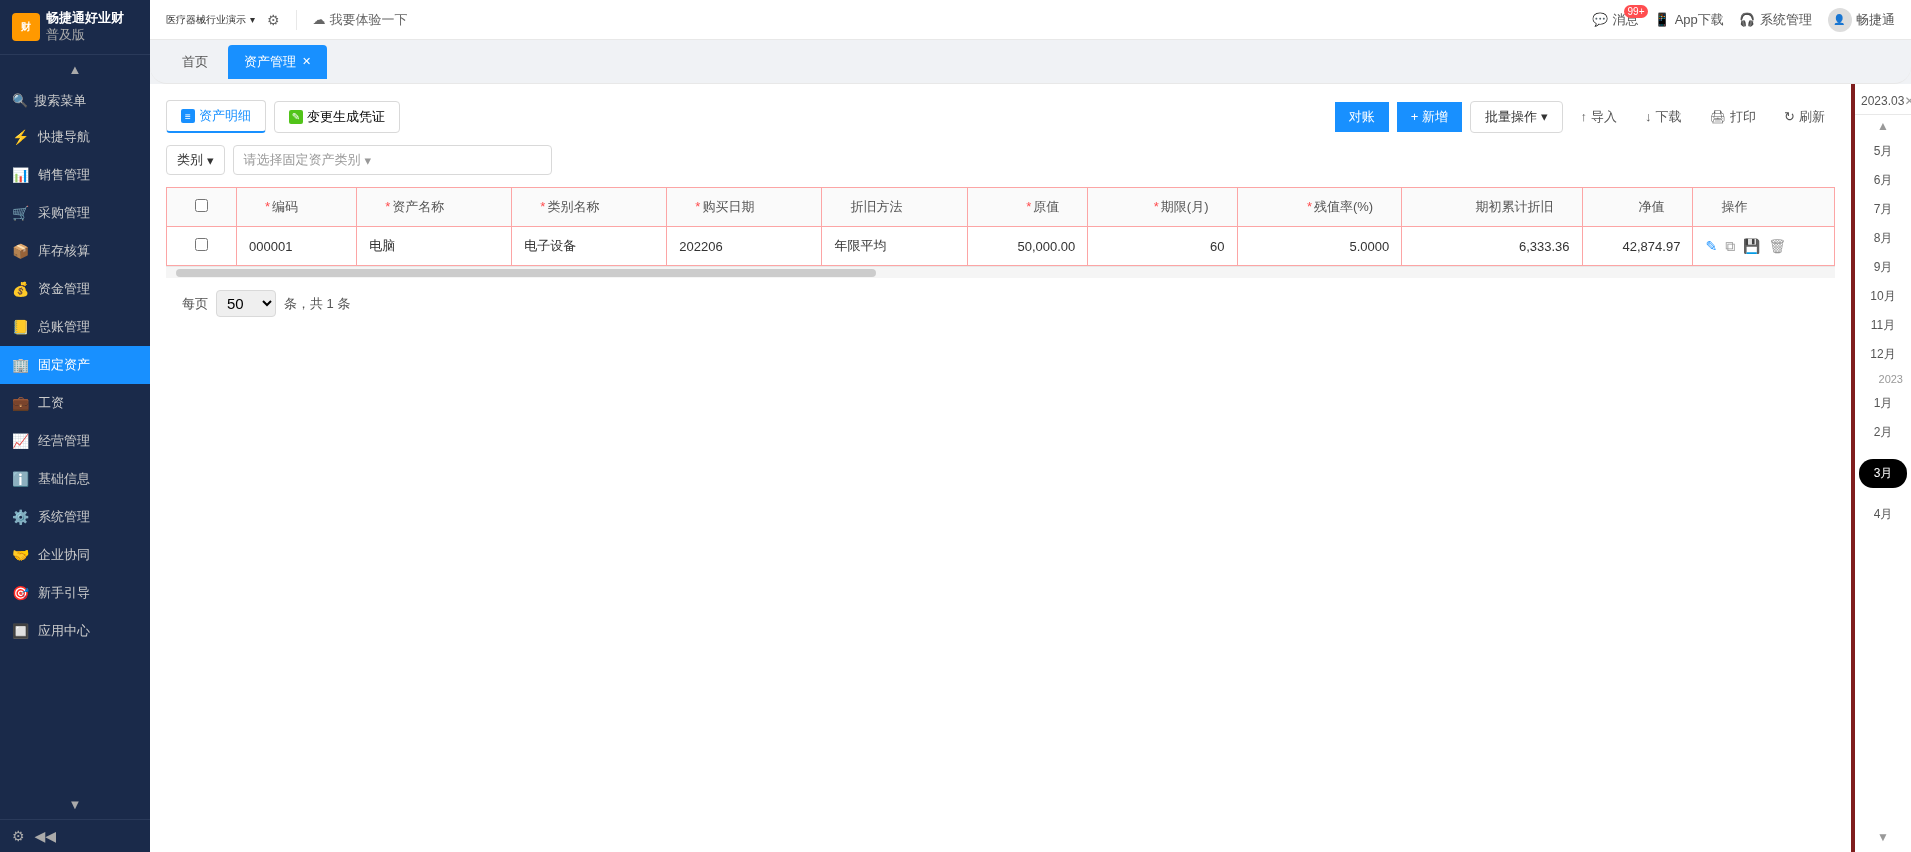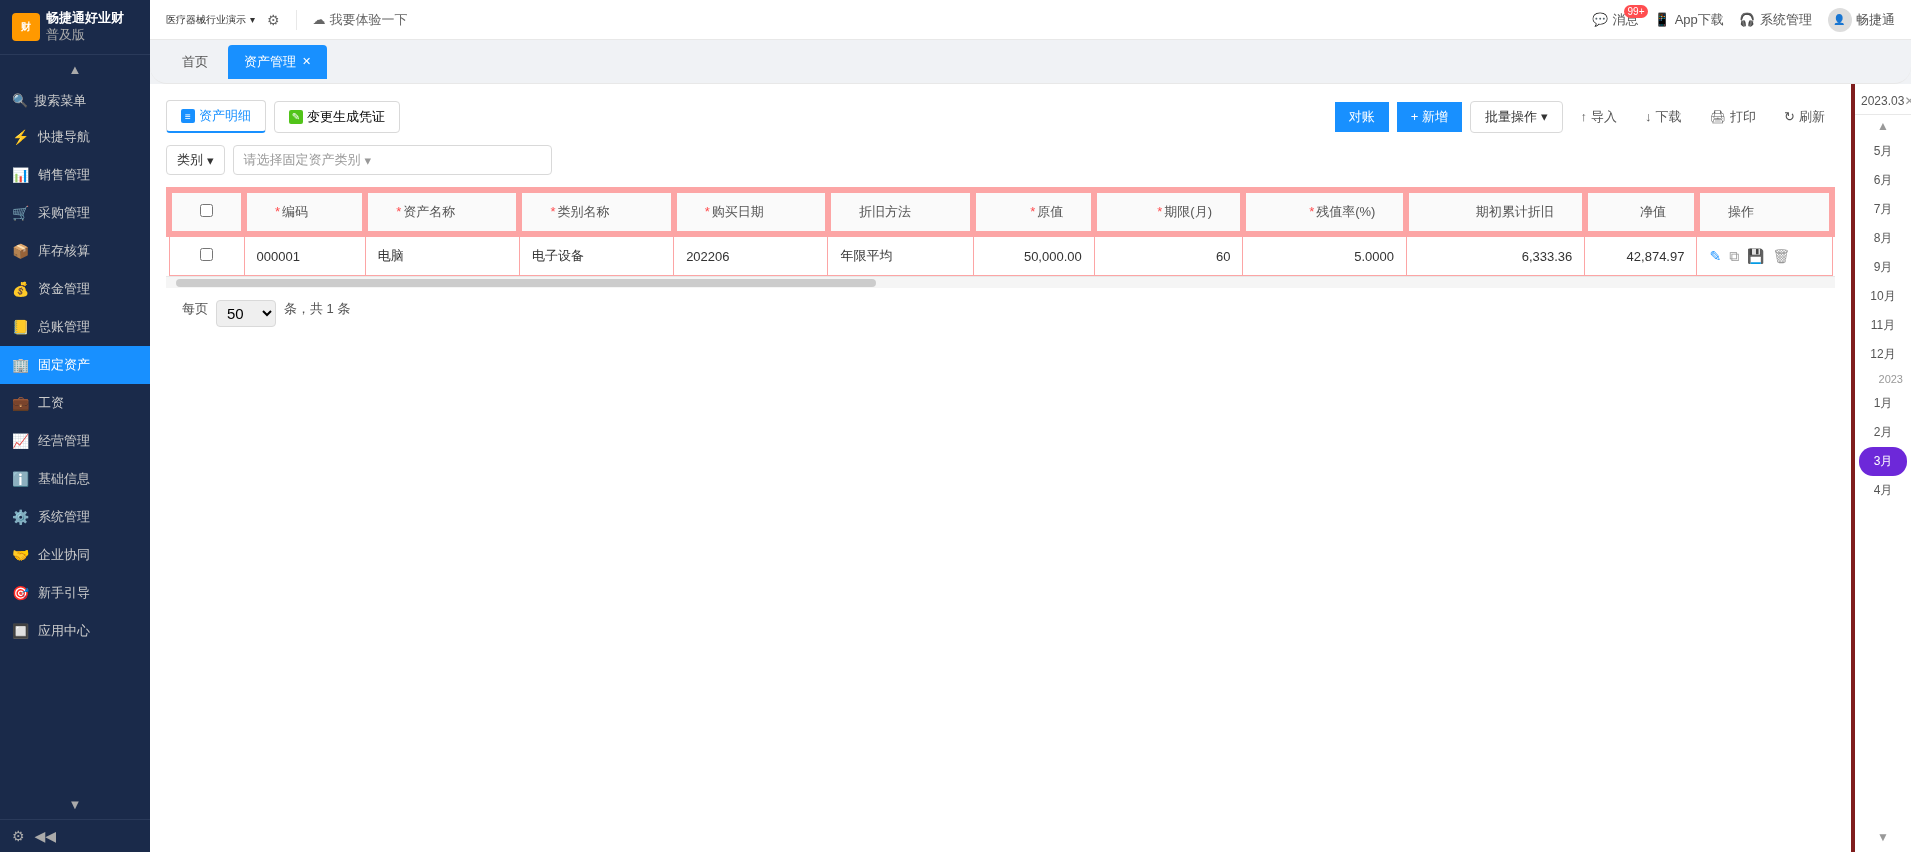--- a/index.html
+++ b/index.html
@@ -186,21 +186,21 @@
       background: white;
     }
 
     
     .table-wrap { overflow: auto; }
     table { width: 100%; border-collapse: collapse; font-size: 13px; }
     thead tr { background: #fafafa; }
     thead th {
       padding: 10px 28px;
       text-align: left;
-      border: 6px solid #fca5a5;
+      border: 1px solid #fca5a5;
       color: #555;
       font-weight: normal;
       white-space: nowrap;
       margin-left: 28px;
     }
     thead th .required { color: #ff4d4f; margin-right: 2px; }
     tbody tr { background: white; }
     tbody td {
       padding: 10px 12px;
       border: 1px solid #fca5a5;
@@ -208,21 +208,21 @@
     }
     tbody tr.subtotal { background: #f0f7ff; }
     tbody tr.subtotal td { color: #555; }
 
     .action-icons { display: flex; gap: 8px; align-items: center; }
     .action-icon { color: #1890ff; cursor: pointer; font-size: 14px; }
     .action-icon.gray { color: #999; }
 
     
     .pagination {
-      display: flex; align-items: flex-start; gap: 8px;
+      display: flex; align-items: center; gap: 8px;
       padding: 12px 16px 4px;
       font-size: 13px; color: #555;
     }
     .pagination select {
       border: 1px solid #d9d9d9; border-radius: 4px;
       padding: 3px 6px; font-size: 15px;
     }
 
     
     .right-panel {
@@ -246,21 +246,21 @@
     .rp-icon { font-size: 12px; color: #999; cursor: pointer; }
     .month-list { flex: 1; overflow-y: auto; width: 100%; }
     .month-list::-webkit-scrollbar { width: 3px; }
     .month-item {
       padding: 6px 8px;
       font-size: 12px;
       color: #555;
       text-align: center;
       cursor: pointer;
     }
-    .month-item.active { background: #6d28d9; color: white; border-radius: 14px; margin: 0 4px; }
+    .month-item.active { background: #000000; color: white; border-radius: 14px; margin: 12px 4px; }
     .month-year { font-size: 11px; color: #999; text-align: right; padding: 4px 8px; }
     .scroll-btn { color: #999; font-size: 12px; cursor: pointer; padding: 4px; }
 
     
     .content::-webkit-scrollbar { width: 6px; }
     .content::-webkit-scrollbar-thumb { background: #ccc; border-radius: 3px; }
 
     
     .h-scrollbar {
       height: 12px;

